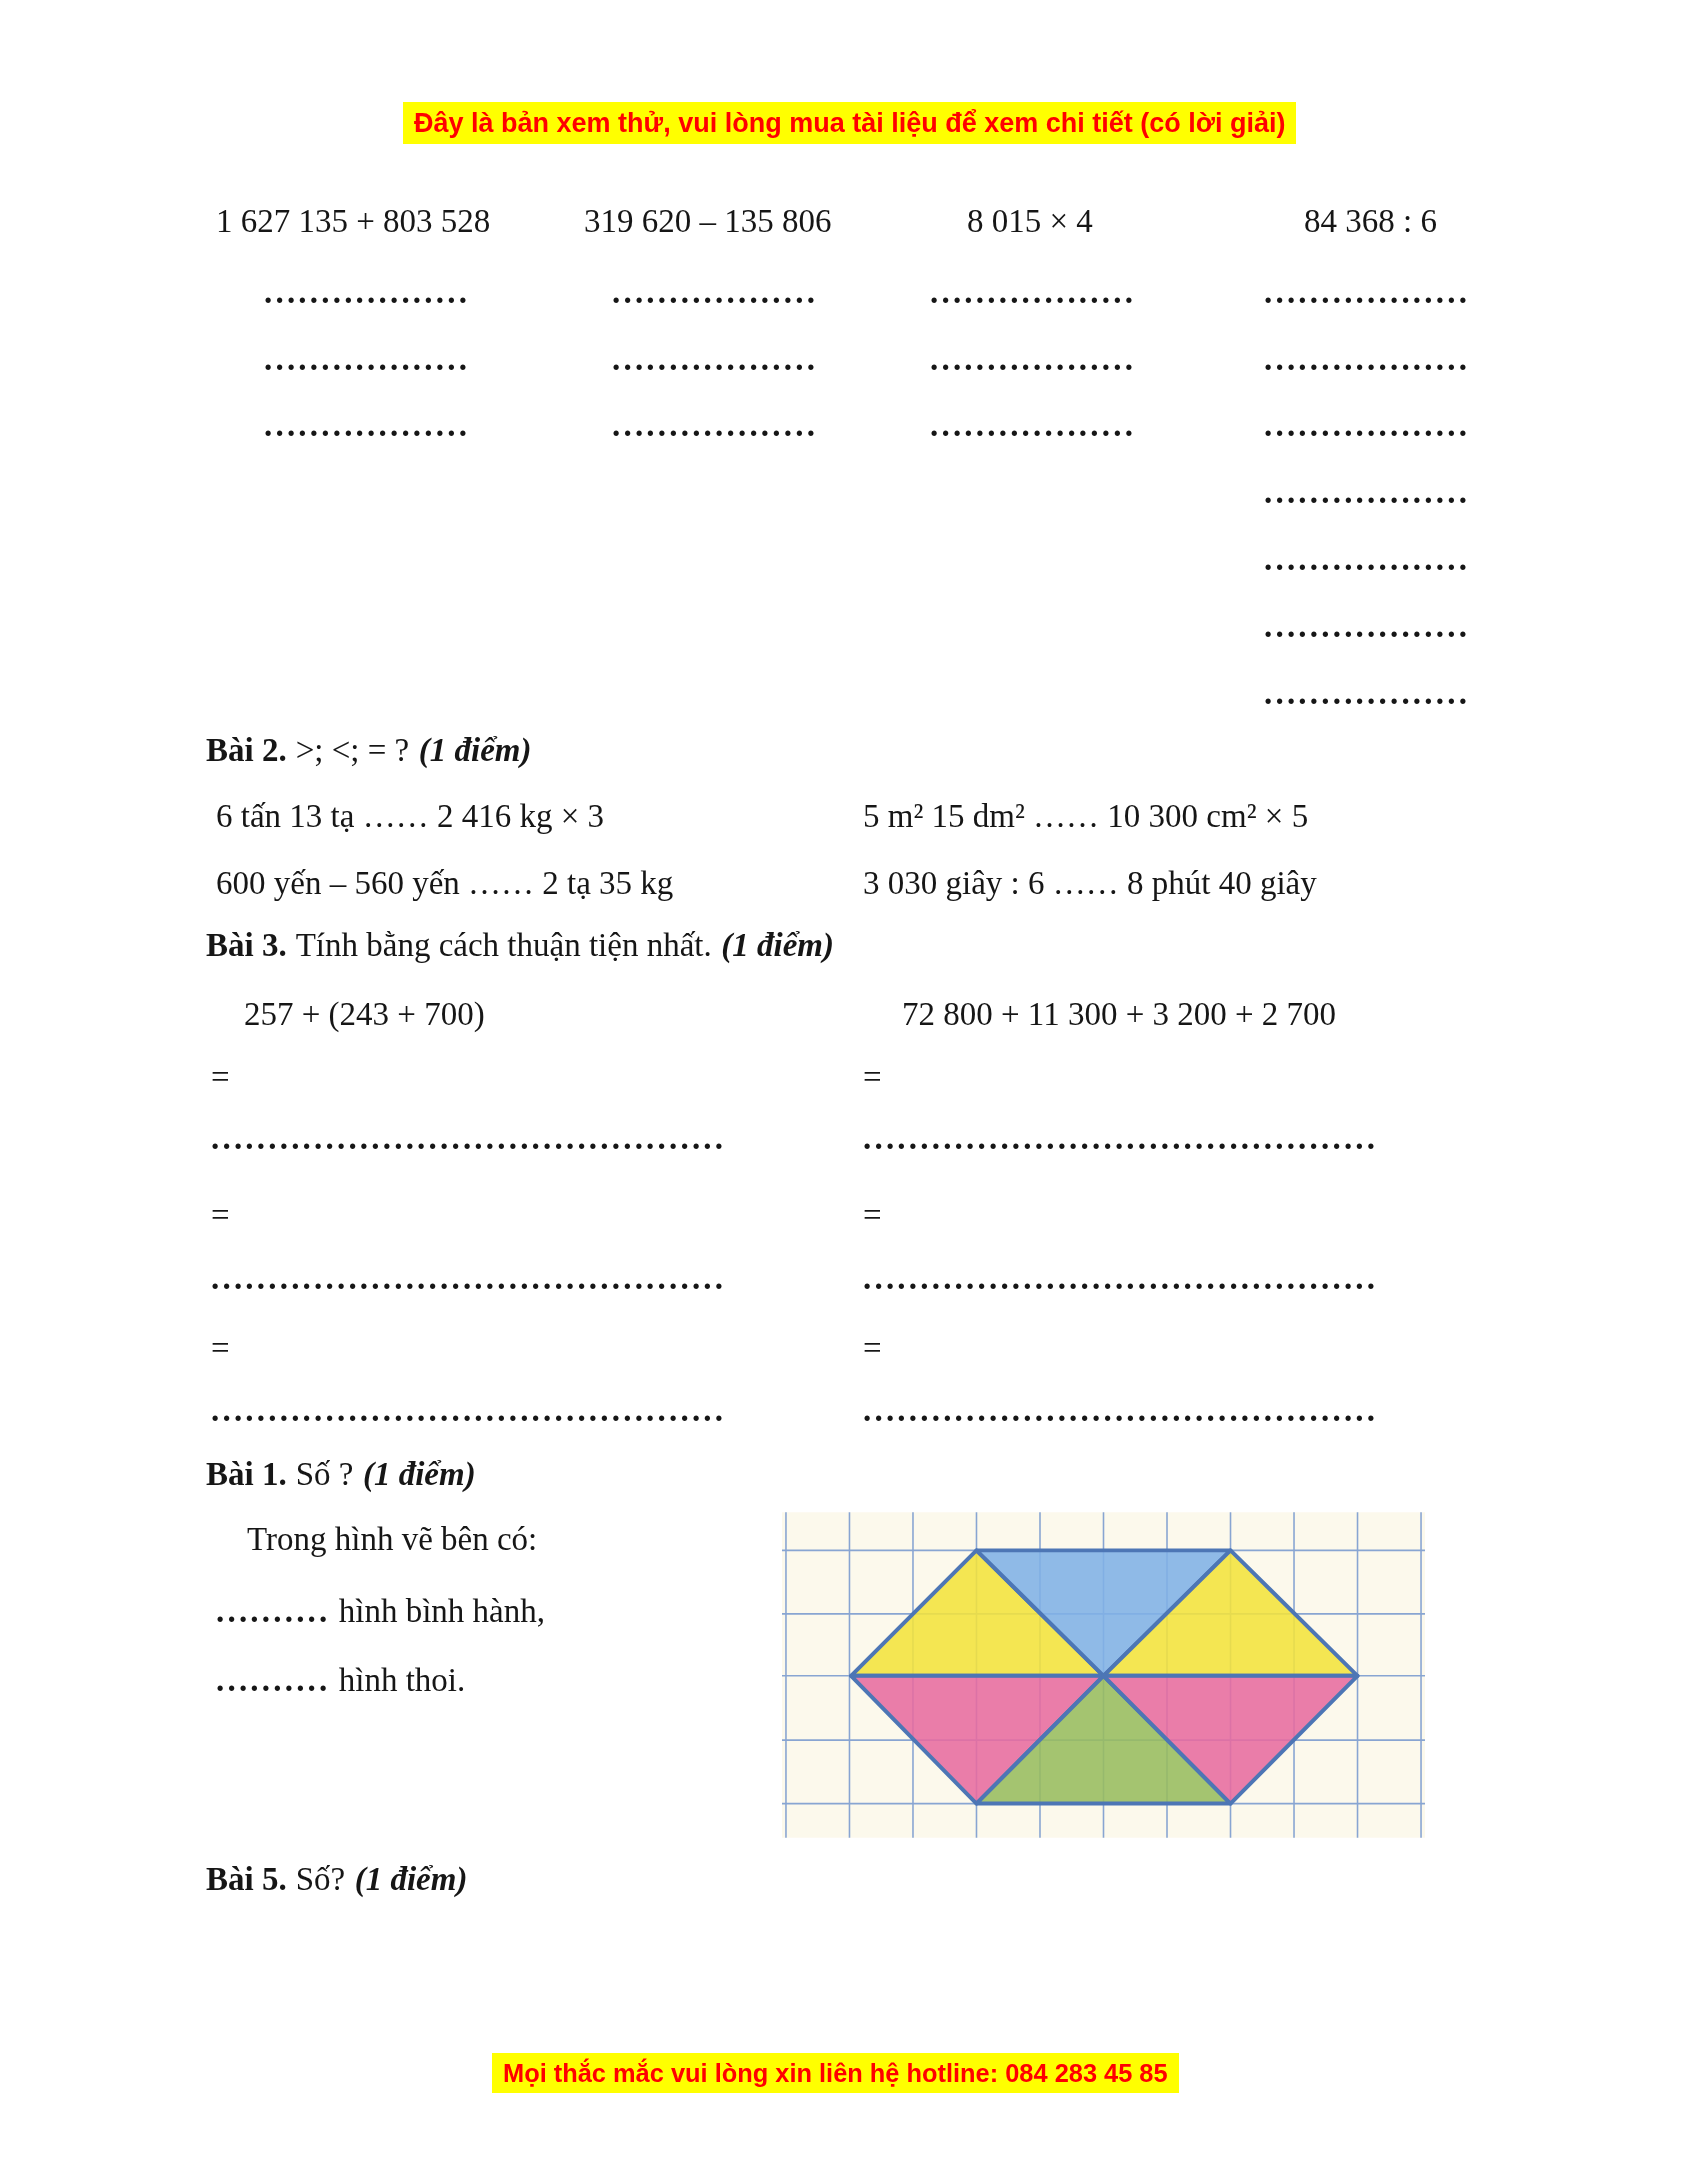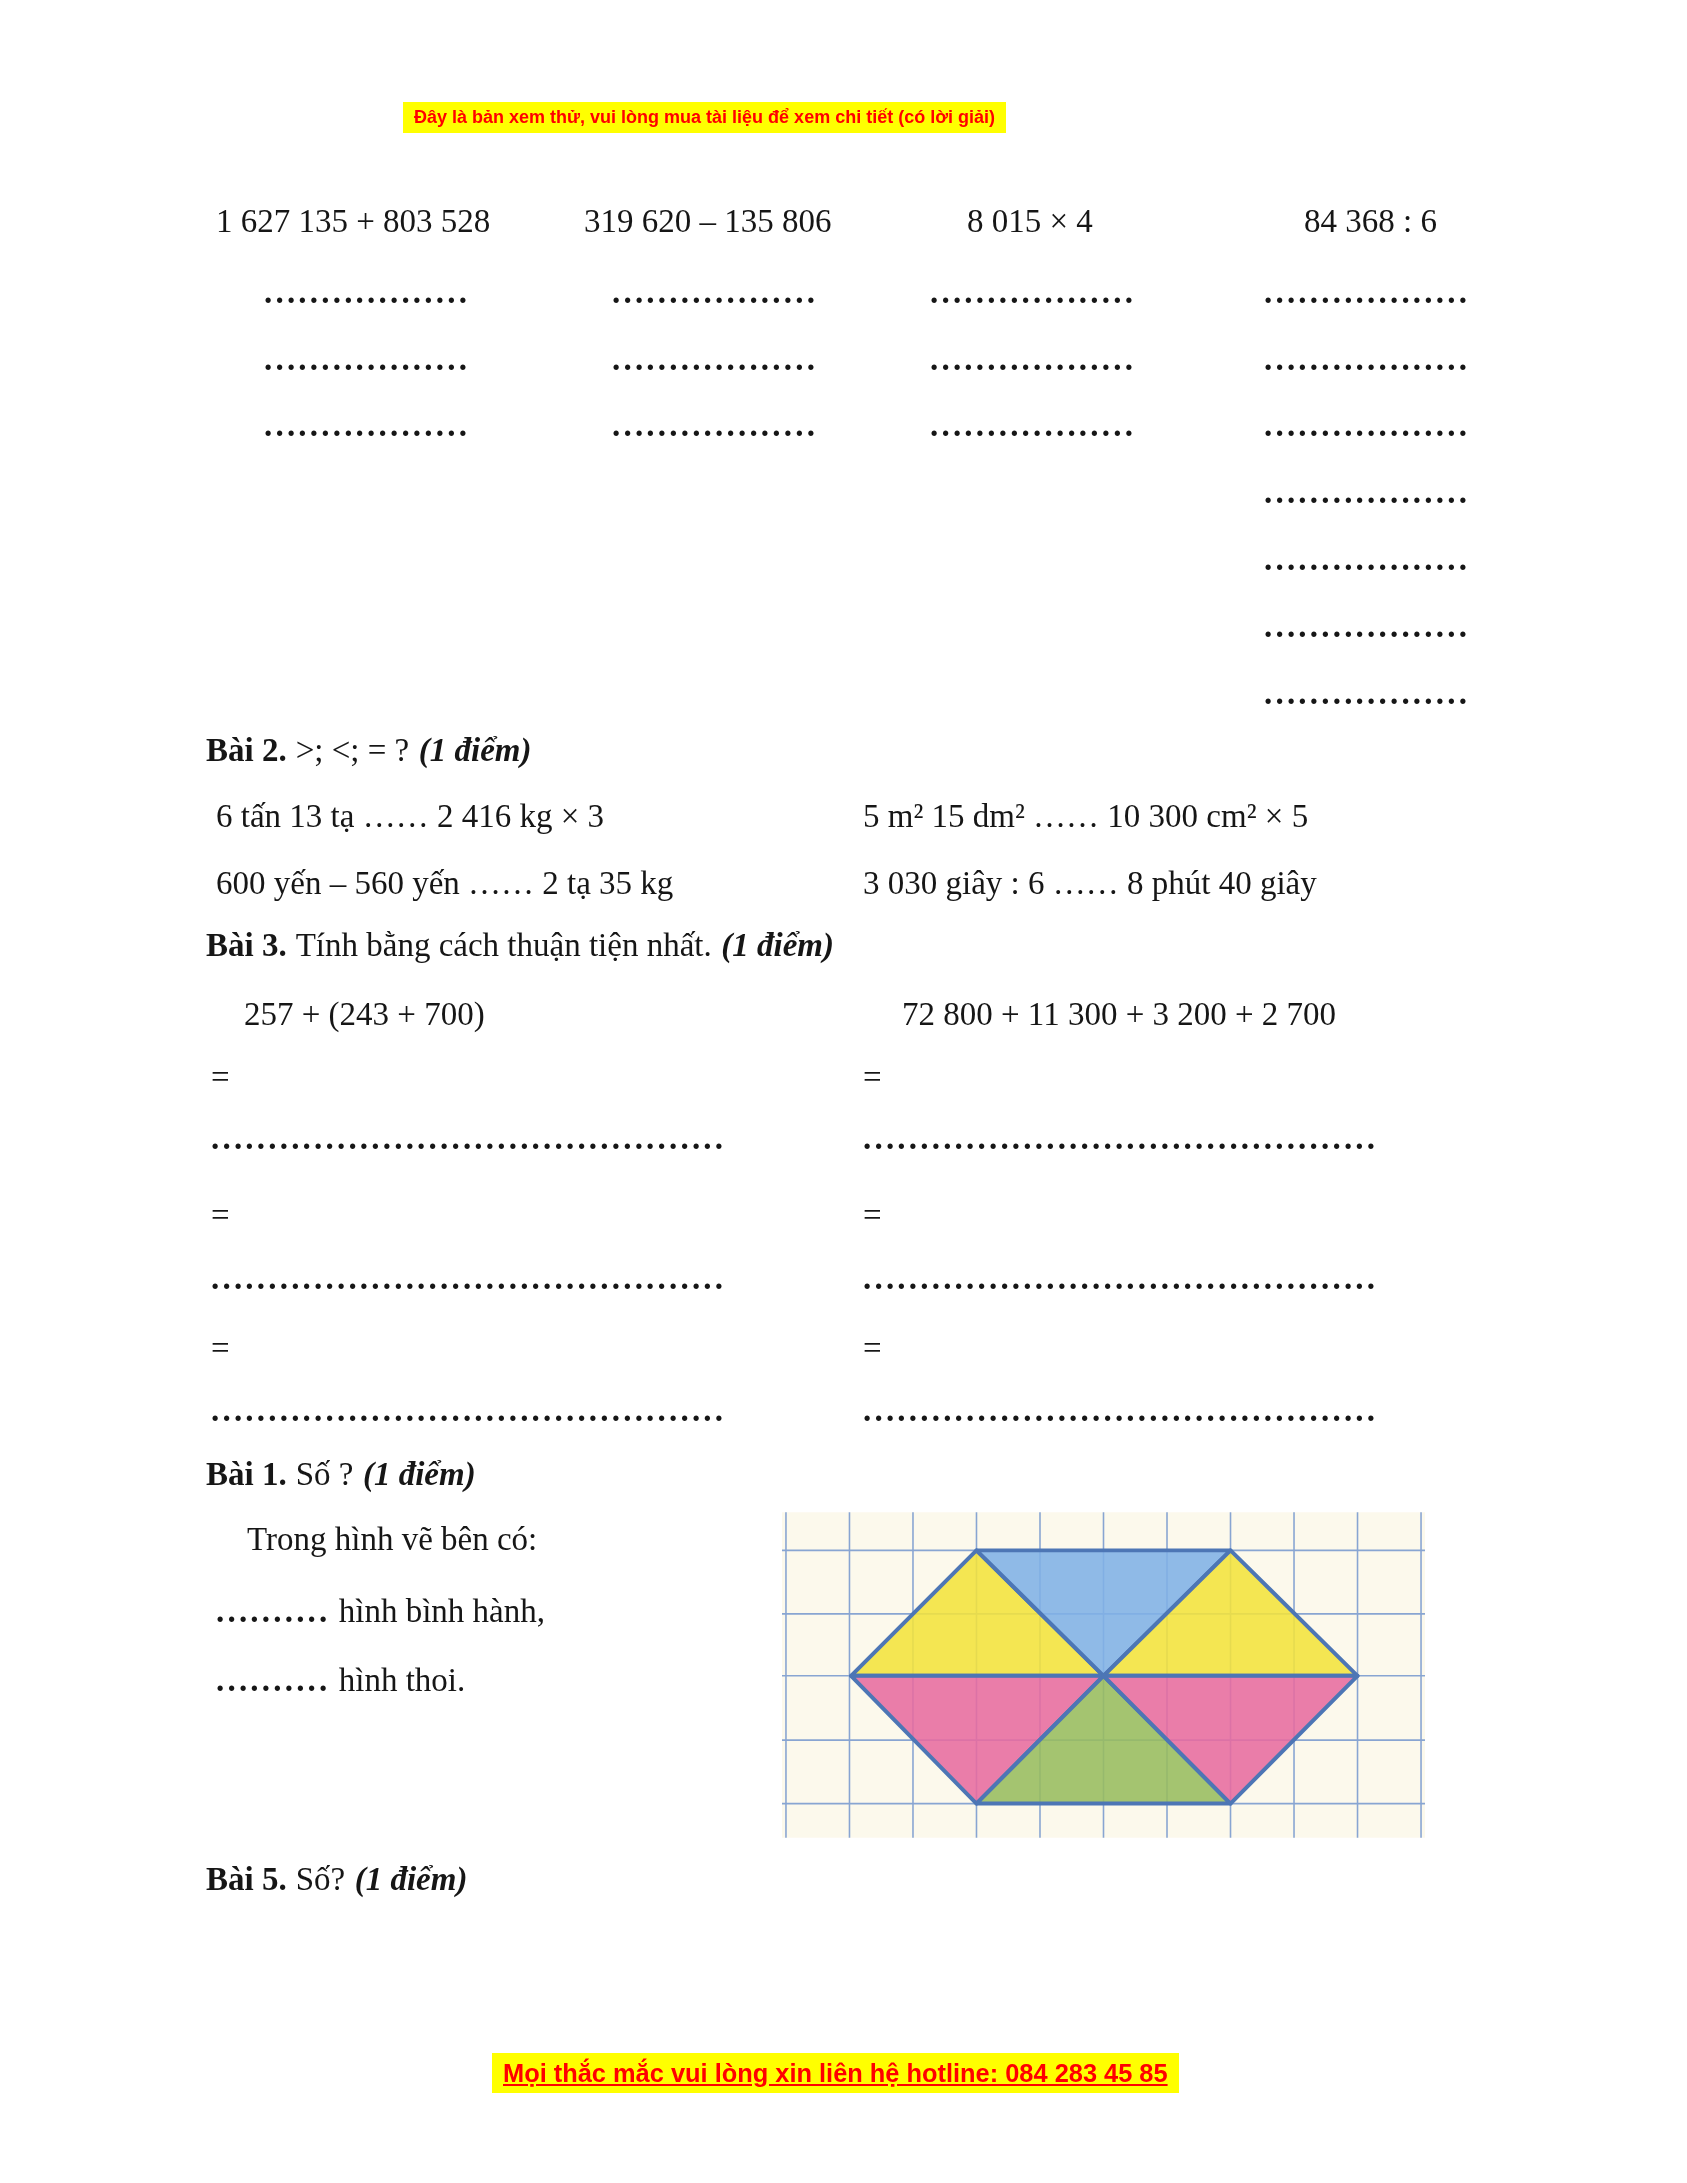--- a/index.html
+++ b/index.html
@@ -9,21 +9,21 @@
   }
   .abs{position:absolute;white-space:nowrap;}
   .t{font-size:33px;line-height:1.15;}
   .dots{font-size:33px;font-weight:700;letter-spacing:3.2px;}
   .heading{font-size:33px;}
   .heading .num{font-weight:700;margin-right:9px;}
   .heading .prompt{font-weight:400;margin-right:9.5px;}
   .heading .pts{font-weight:700;font-style:italic;}
   .banner{
     position:absolute;font-family:"Liberation Sans",sans-serif;font-weight:700;
-    color:#ff0000;background:#ffff00;font-size:18px;line-height:1.2;
+    color:#ff0000;background:#ffff00;font-size:27px;line-height:1.2;
     padding:4.8px 11px;white-space:nowrap;
   }
   .figure-svg{position:absolute;}
 </style>
 </head>
 <body>
 
 <div class="page">
 
   <div class="banner" style="left:403px;top:102px;">Đây là bản xem thử, vui lòng mua tài liệu để xem chi tiết (có lời giải)</div>
@@ -122,16 +122,16 @@
       <polygon points="87,206 405,206 245,367" fill="#e76b9f"></polygon>
       <polygon points="245,367 405,206 565,367" fill="#97bc5f"></polygon>
       <polygon points="405,206 725,206 565,367" fill="#e76b9f"></polygon>
     </g>
   </svg>
 
   <div class="abs heading" style="left:206px;top:1861px;">
     <span class="num">Bài 5.</span><span class="prompt">Số?</span><span class="pts">(1 điểm)</span>
   </div>
 
-  <div class="banner" style="left:492px;top:2053px;font-size:25.4px;text-decoration:underline;">Mọi thắc mắc vui lòng xin liên hệ hotline: 084 283 45 85</div>
+  <div class="banner" style="left:492px;top:2053px;font-size:25.4px;">Mọi thắc mắc vui lòng xin liên hệ hotline: 084 283 45 85</div>
 
 </div>
 
 
 </body></html>

